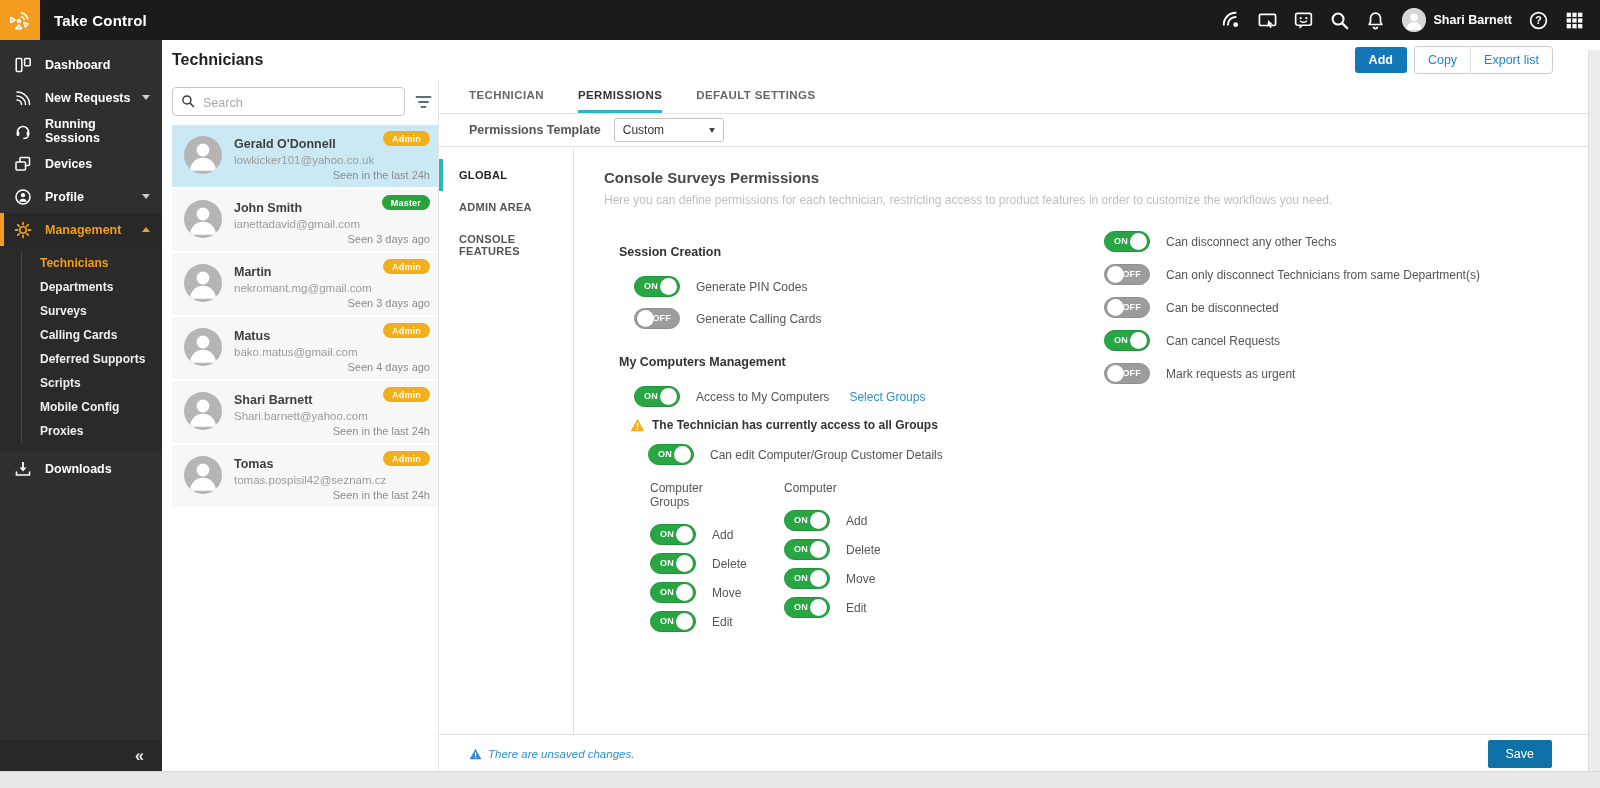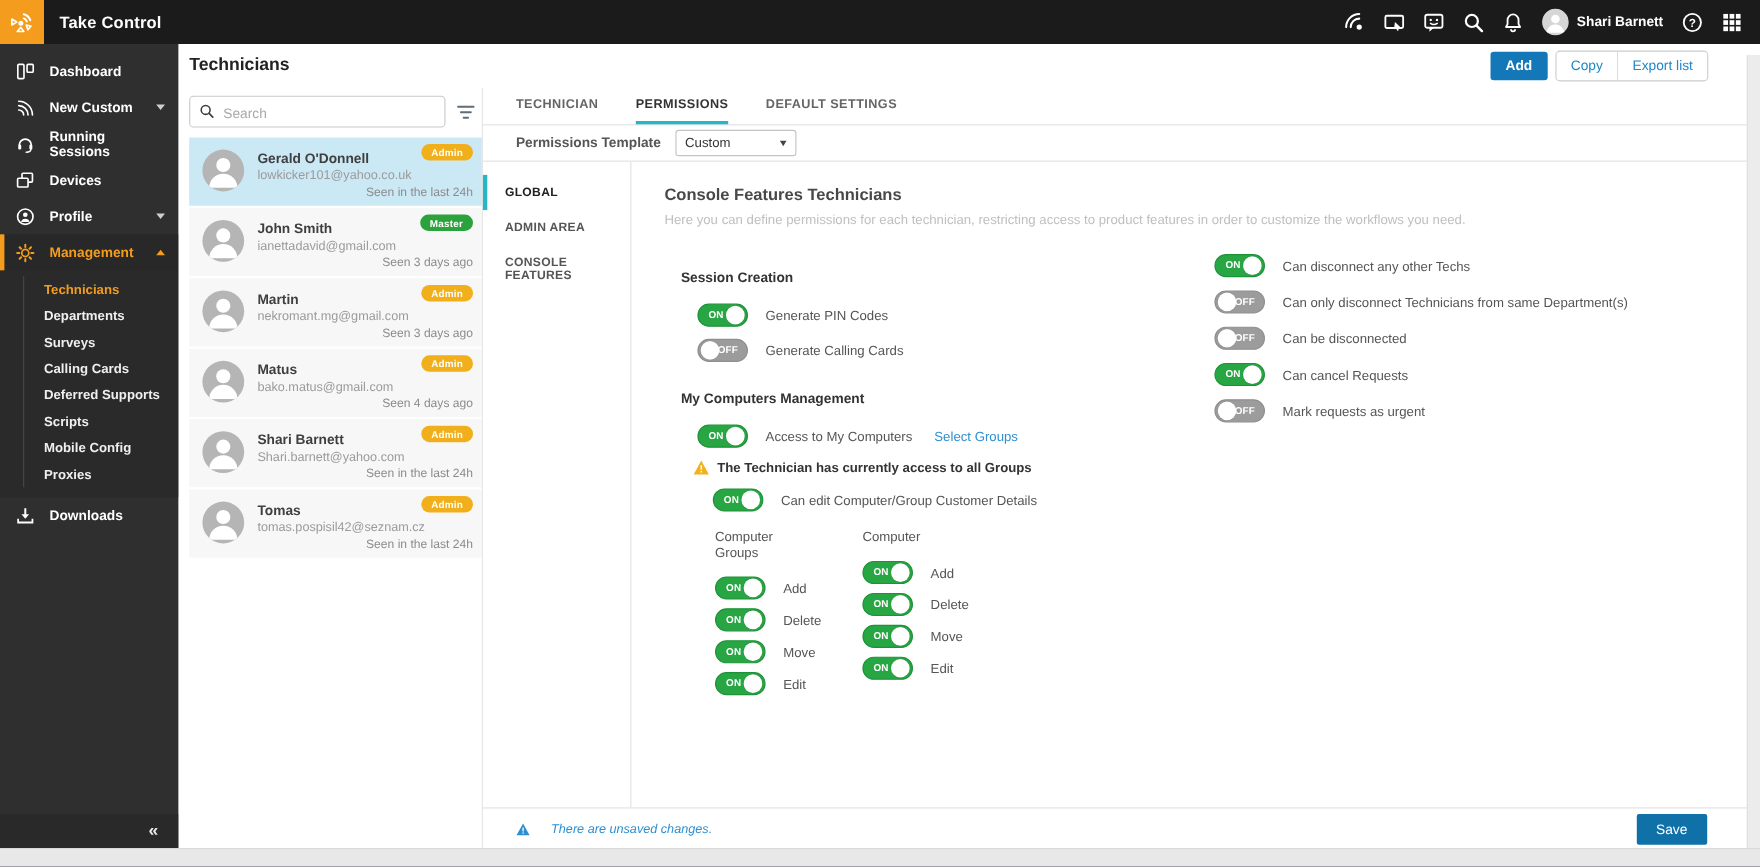--- a/index.html
+++ b/index.html
@@ -107,21 +107,21 @@
 
   .warning-row{display:flex;margin:1px 0 12px;padding-left:26px;font-size:12px;font-weight:bold;color:#333}
   .warning-row svg{width:15px;height:14px;margin-right:7px;flex:none}
   .edit-row{padding-left:44px}
   .grid-cols{display:flex;margin-top:16px}
   .gcol{width:134px;flex:none}
   .gcol-head{font-size:12px;color:#555;margin:0 0 15px 46px}
   .gcol .trow{padding-left:46px;margin-bottom:8px}
 
   .panel-footer{height:37px;border-top:1px solid #e0e0e0;display:flex;align-items:center;padding:0 36px 0 30px;flex:none}
-  .unsaved{display:flex;align-items:center;gap:19px;font-size:11.5px;font-style:italic;color:var(--link_blue)}
+  .unsaved{display:flex;align-items:center;gap:6px;font-size:11.5px;font-style:italic;color:var(--link_blue)}
   .unsaved svg{width:13px;height:12px;flex:none}
   .btn-save{margin-left:auto;background:#0f71a8;color:#fff;border:none;border-radius:2px;font-size:12.5px;padding:7px 18px;cursor:pointer;font-family:inherit}
 </style>
 </head>
 <body>
 
 <div class="app">
 
   <header class="topbar">
     <div class="logo">
@@ -216,21 +216,21 @@
         <span>Dashboard</span>
       </div>
       <div class="nav-item">
         <span class="icon">
             <svg viewBox="0 0 18 18">
               <path d="M3 11 A4.5 4.5 0 0 1 7.5 15.5" stroke="#fff" stroke-width="1.5" fill="none" stroke-linecap="round"></path>
               <path d="M3 7 A8.5 8.5 0 0 1 11.5 15.5" stroke="#fff" stroke-width="1.5" fill="none" stroke-linecap="round"></path>
               <path d="M3 3 A12.5 12.5 0 0 1 15.5 15.5" stroke="#fff" stroke-width="1.5" fill="none" stroke-linecap="round"></path>
             </svg>
           </span>
-        <span>New Custom</span>
+        <span>New Requests</span>
         <span class="chev chev-down"></span>
       </div>
       <div class="nav-item">
         <span class="icon">
             <svg viewBox="0 0 18 18">
               <path d="M3.5 10 a5.5 5.5 0 0 1 11 0" stroke="#fff" stroke-width="1.6" fill="none"></path>
               <rect x="2.6" y="9.4" width="2.7" height="4.6" rx="1.2" fill="#fff"></rect>
               <rect x="12.7" y="9.4" width="2.7" height="4.6" rx="1.2" fill="#fff"></rect>
               <path d="M14 14 q0 2.4 -4.2 2.4" stroke="#fff" stroke-width="1.4" fill="none" stroke-linecap="round"></path>
             </svg>
@@ -465,21 +465,21 @@
 
               <div class="subnav-item active">GLOBAL</div>
 
               <div class="subnav-item">ADMIN AREA</div>
 
               <div class="subnav-item">CONSOLE FEATURES</div>
 
           </nav>
 
           <div class="perm-content">
-            <h2 class="perm-title">Console Features Technicians</h2>
+            <h2 class="perm-title">Console Surveys Permissions</h2>
             <p class="perm-desc">Here you can define permissions for each technician, restricting access to product features in order to customize the workflows you need.</p>
 
             <div class="columns">
               <div class="col-left">
                 <h3 class="sec-title">Session Creation</h3>
                 <div>
 
                     <div class="trow">
                       <span class="toggle on">
                         <span class="state">ON</span>

